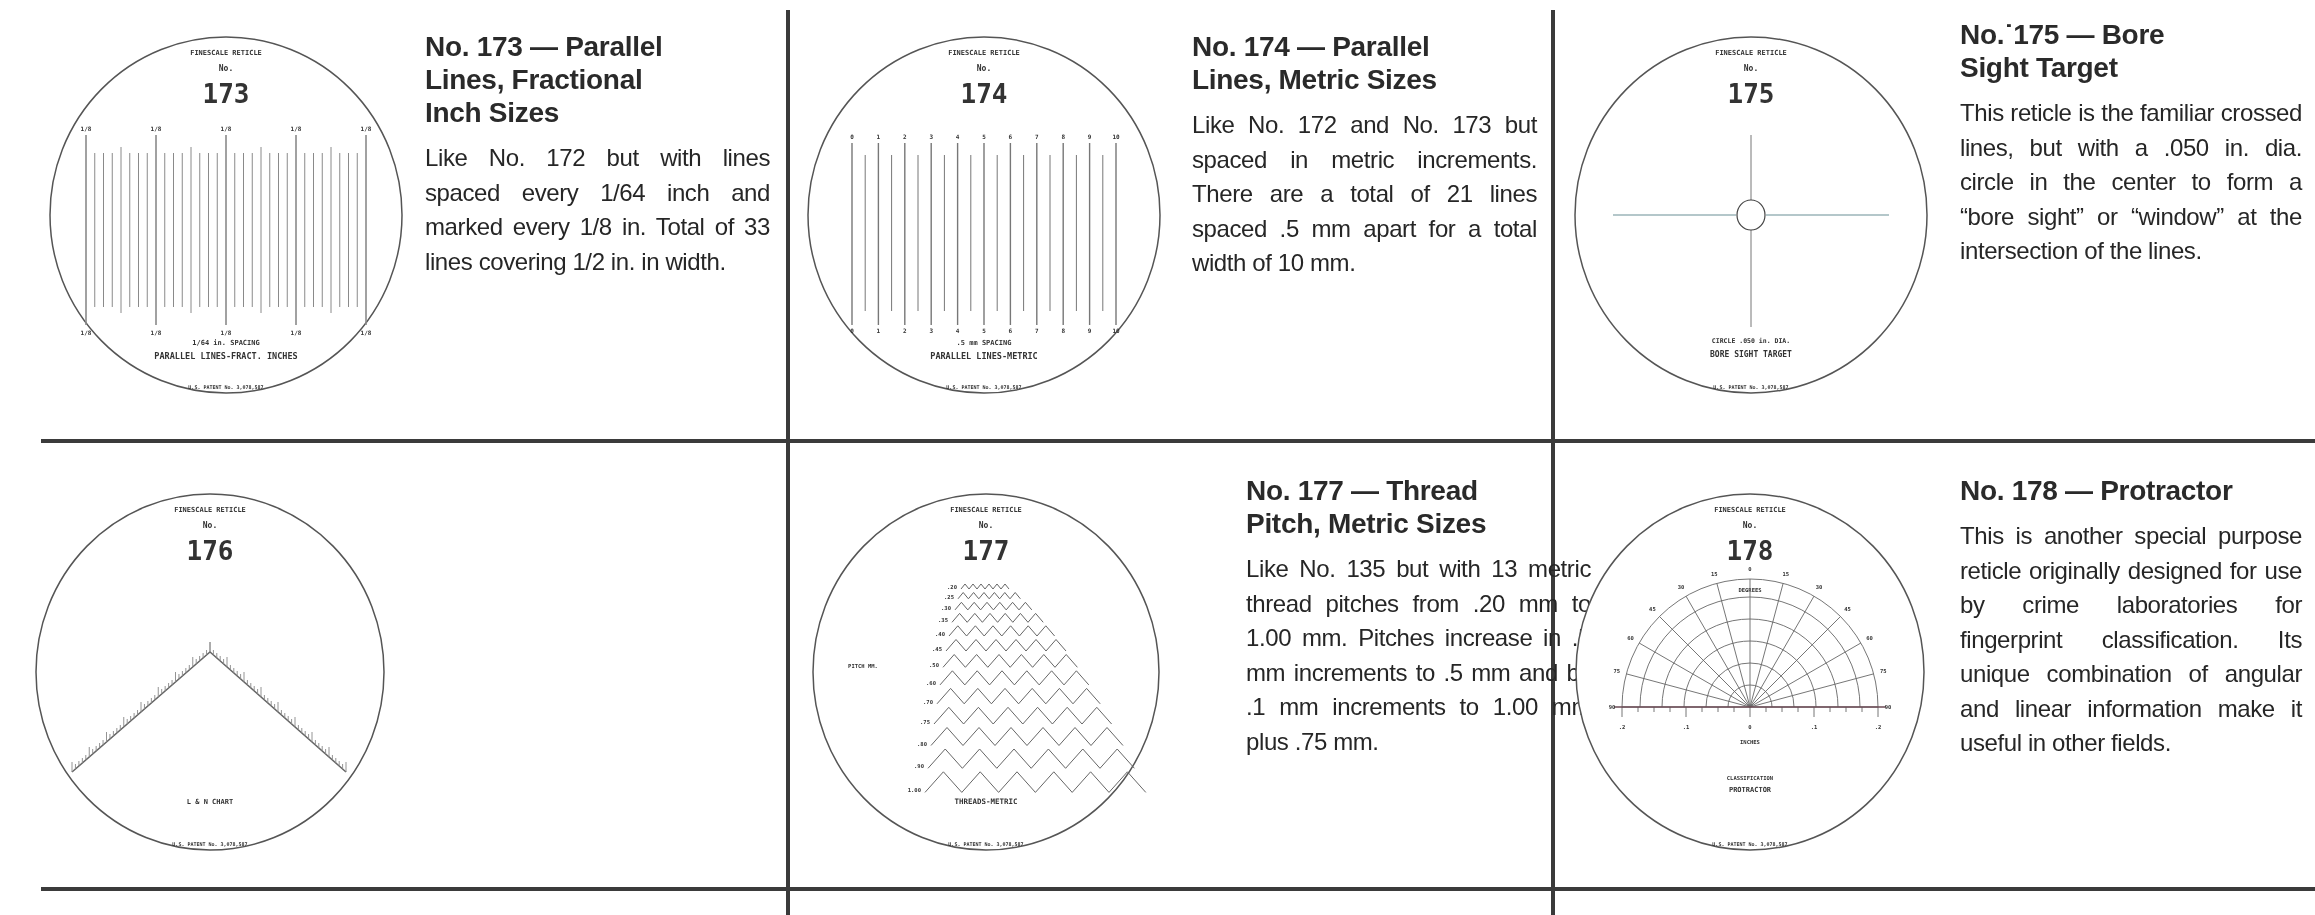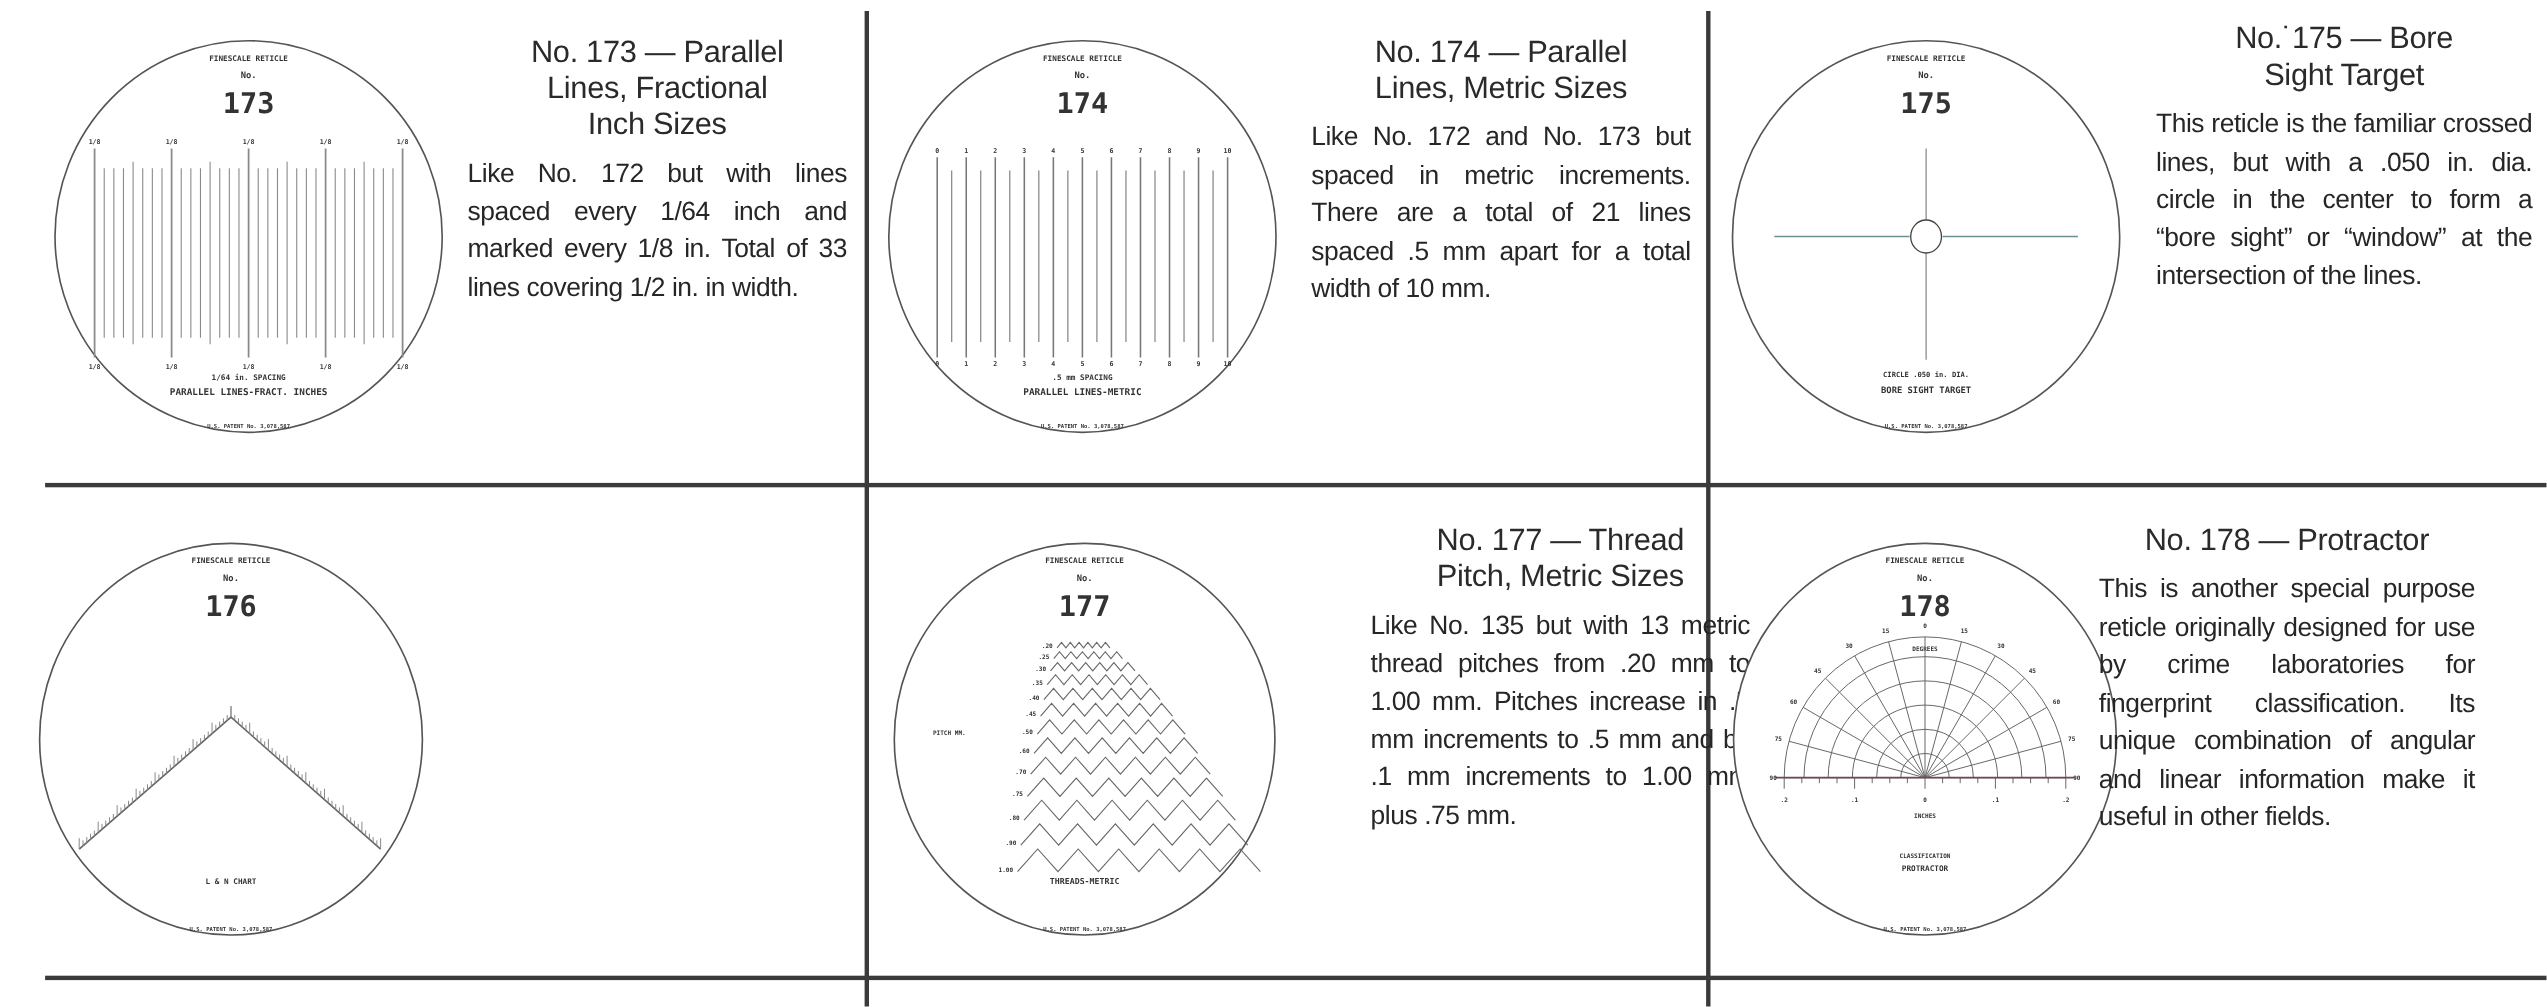--- a/index.html
+++ b/index.html
@@ -4,21 +4,21 @@
 <style>
   html, body { margin: 0; padding: 0; background: #ffffff; }
   body { width: 2315px; height: 915px; position: relative; overflow: hidden;
          font-family: "Liberation Sans", sans-serif; color: #2b2b2b; }
   .vline { position: absolute; background: #3a3a3a; width: 4px; }
   .hline { position: absolute; background: #3b3b3b; height: 4px; }
   .panel { position: absolute; }
   .reticle { position: absolute; }
   .reticle svg { display: block; }
   .text { position: absolute; }
-  .title { font-weight: normal; font-size: 28px; line-height: 33px; text-align: center;
+  .title { font-weight: bold; font-size: 28px; line-height: 33px; text-align: left;
            color: #2a2a2a; letter-spacing: -0.3px; margin: 0 0 12px 0; white-space: pre-line; }
   .body { font-size: 24px; line-height: 34.5px; text-align: justify; text-align-last: left;
           color: #262626; letter-spacing: -0.4px; margin: 0; }
   .rt { font-family: "DejaVu Sans Mono", monospace; font-weight: bold; fill: #333; }
 </style>
 </head>
 <body>
 
 <div class="vline" style="left:786px; top:10px; height:905px;"></div>
 <div class="vline" style="left:1551px; top:10px; height:905px;"></div>
@@ -397,17 +397,17 @@
           <text x="176" y="237" text-anchor="middle">0</text>
           <text x="240" y="237" text-anchor="middle">.1</text>
           <text x="304" y="237" text-anchor="middle">.2</text>
         </g>
       <text class="rt" x="176" y="252" font-size="5.5" text-anchor="middle">INCHES</text>
       <text class="rt" x="176" y="288" font-size="5.5" text-anchor="middle">CLASSIFICATION</text>
       <text class="rt" x="176" y="300" font-size="7" text-anchor="middle">PROTRACTOR</text>
       <text class="rt" x="176" y="354" font-size="5" text-anchor="middle">U.S. PATENT No. 3,078,587</text>
     </svg>
   </div>
-  <div class="text" style="left:1908px; top:474px; width:342px;">
+  <div class="text" style="left:1960px; top:474px; width:342px;">
     <h2 class="title">No. 178 — Protractor</h2>
     <p class="body">This is another special purpose reticle originally designed for use by crime laboratories for fingerprint classification. Its unique combination of angular and linear information make it useful in other fields.</p>
   </div>
 </div>
 
 </body></html>

